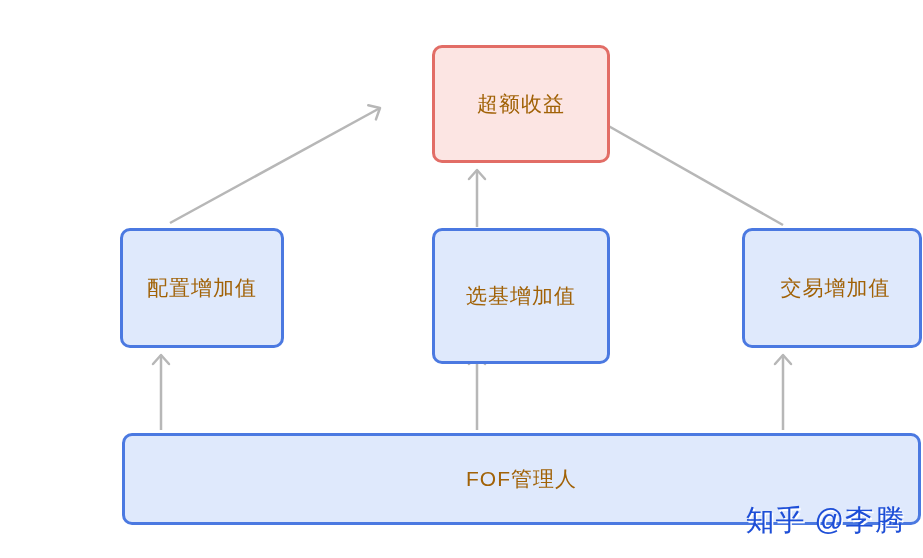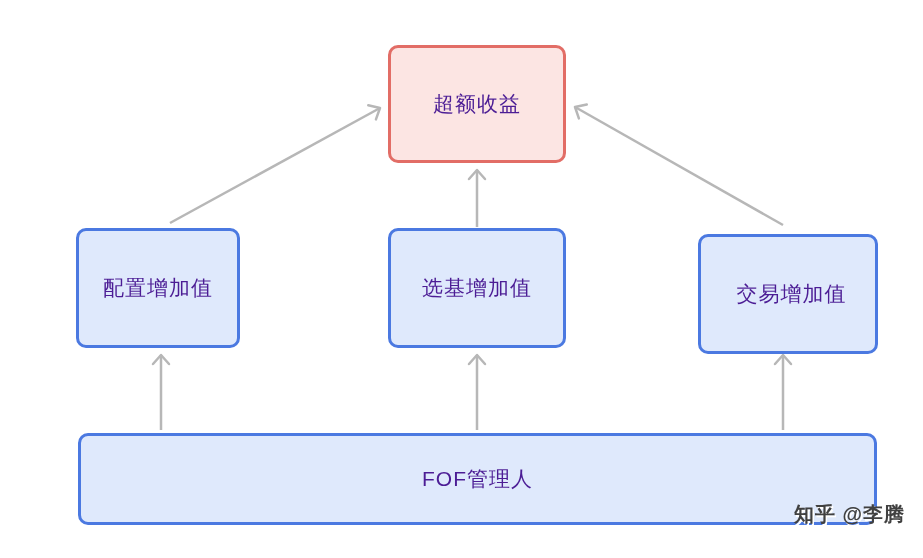--- a/index.html
+++ b/index.html
@@ -5,36 +5,37 @@
   html,body{margin:0;padding:0;background:#ffffff;}
   body{font-family:"Liberation Sans","DejaVu Sans",sans-serif;}
   .canvas{position:relative;width:923px;height:558px;background:#ffffff;overflow:hidden;}
   .arrow-layer{position:absolute;left:0;top:0;width:923px;height:558px;pointer-events:none;}
   .node{
     position:absolute;
     box-sizing:border-box;
     display:flex;align-items:center;justify-content:center;
     border-radius:10px;
     font-size:21px;
-    color:#4c1d95;
+    color:#a16207;
     letter-spacing:1px;
+    margin-left:44px;
   }
   .node-blue{background:#dfe9fc;border:3px solid #4b79e1;}
   .node-red{background:#fce5e3;border:3px solid #e26d66;}
   .node-top{left:388px;top:45px;width:178px;height:118px;}
   .node-left{left:76px;top:228px;width:164px;height:120px;}
-  .node-center{left:388px;top:228px;width:178px;height:120px;}
-  .node-right{left:698px;top:234px;width:180px;height:120px;padding-left:7px;}
+  .node-center{left:388px;top:228px;width:178px;height:136px;}
+  .node-right{left:698px;top:228px;width:180px;height:120px;padding-left:7px;}
   .node-bottom{left:78px;top:433px;width:799px;height:92px;}
   .watermark{
     position:absolute;
     right:18px;top:501px;
-    font-size:20px;
-    font-weight:bold;
-    color:#404040;
+    font-size:29px;
+    font-weight:normal;
+    color:#1d4ed8;
     letter-spacing:1px;
     text-shadow:1.5px 1.5px 0 #ffffff, -0.5px -0.5px 0 rgba(0,0,0,0.06);
   }
 </style>
 </head>
 <body>
 
 <div class="canvas">
 
   <svg class="arrow-layer" viewBox="0 0 923 558" xmlns="http://www.w3.org/2000/svg">

